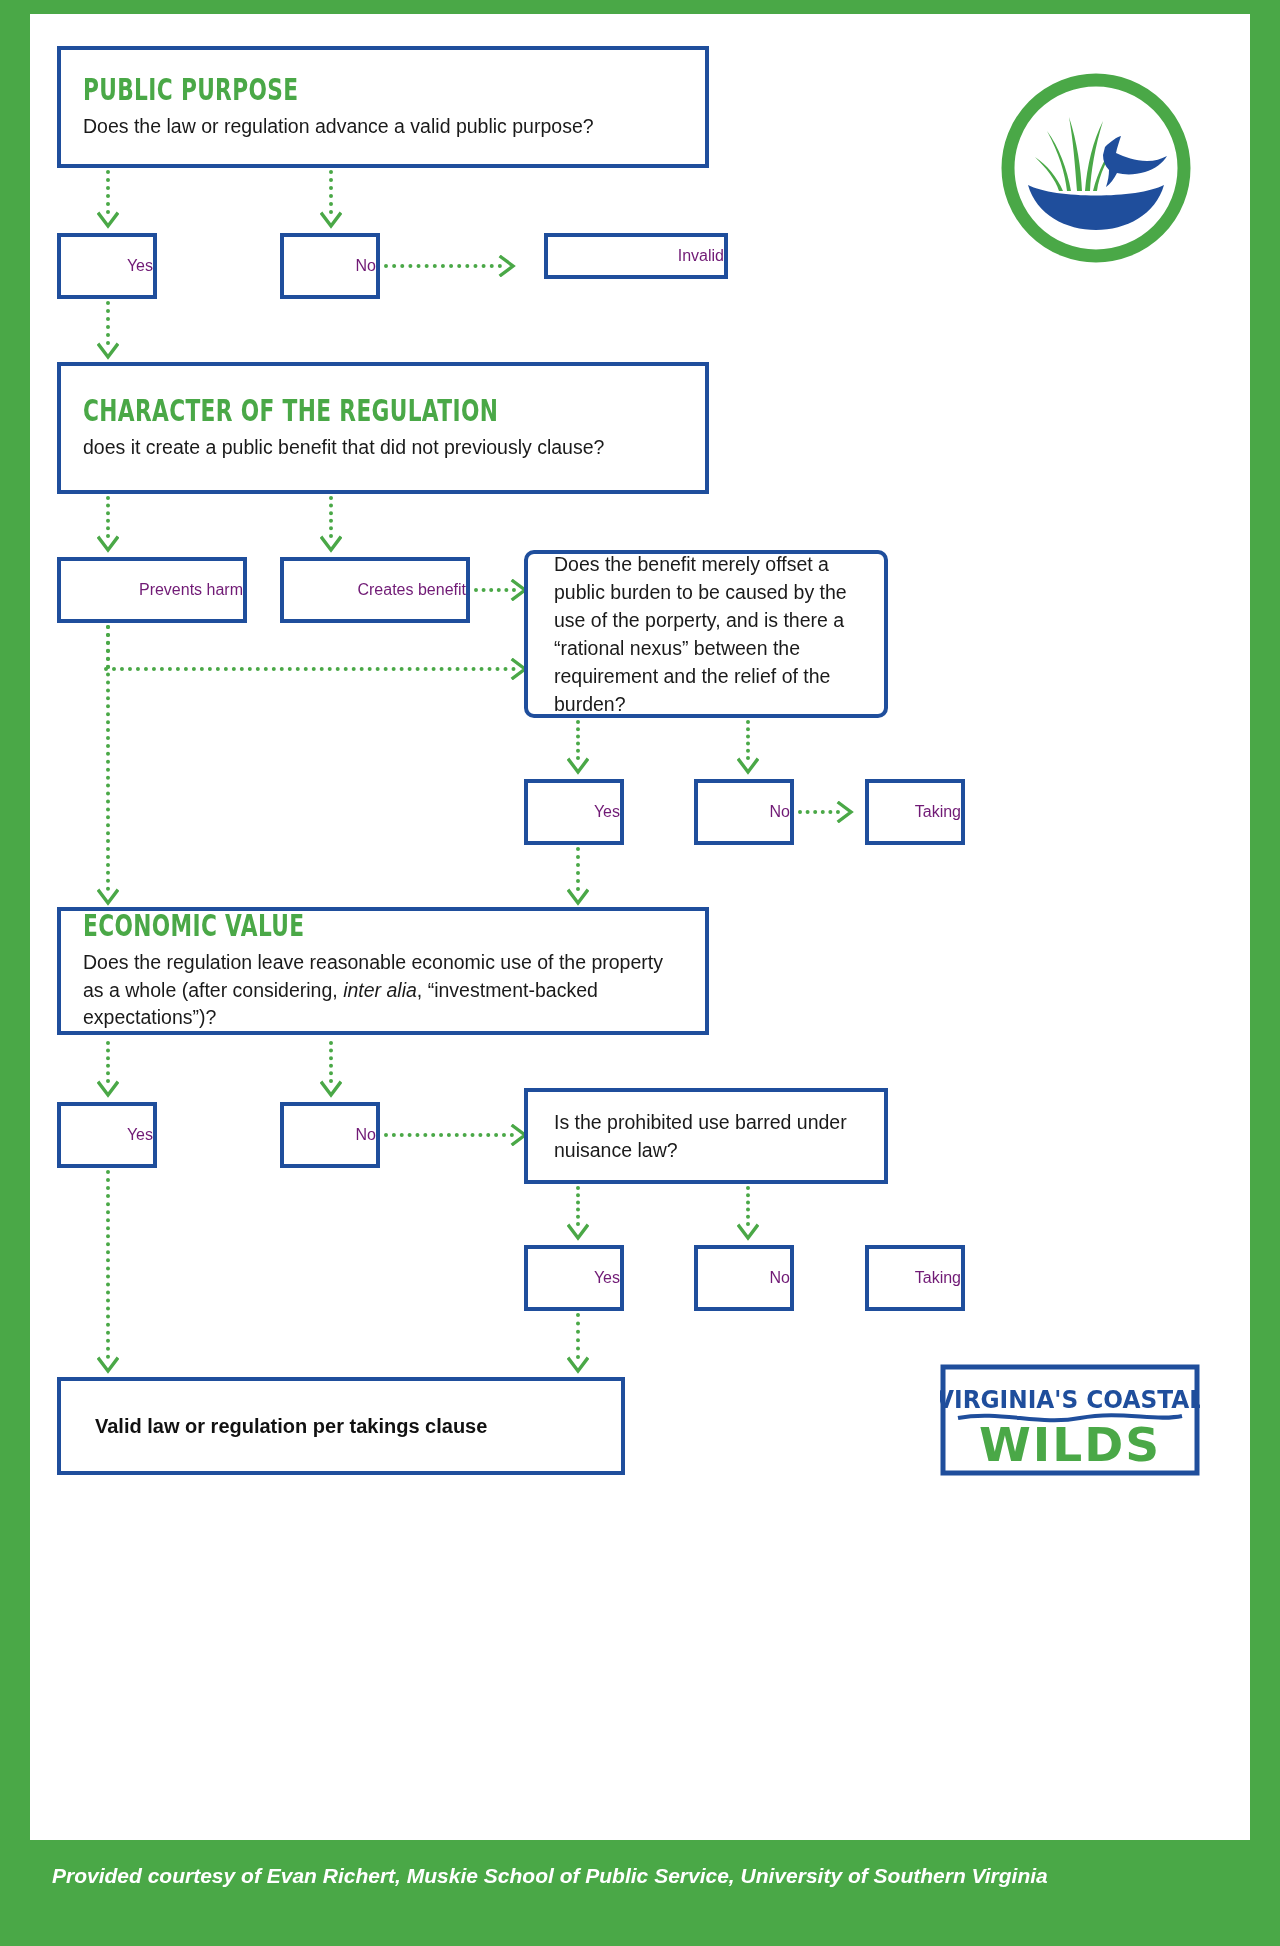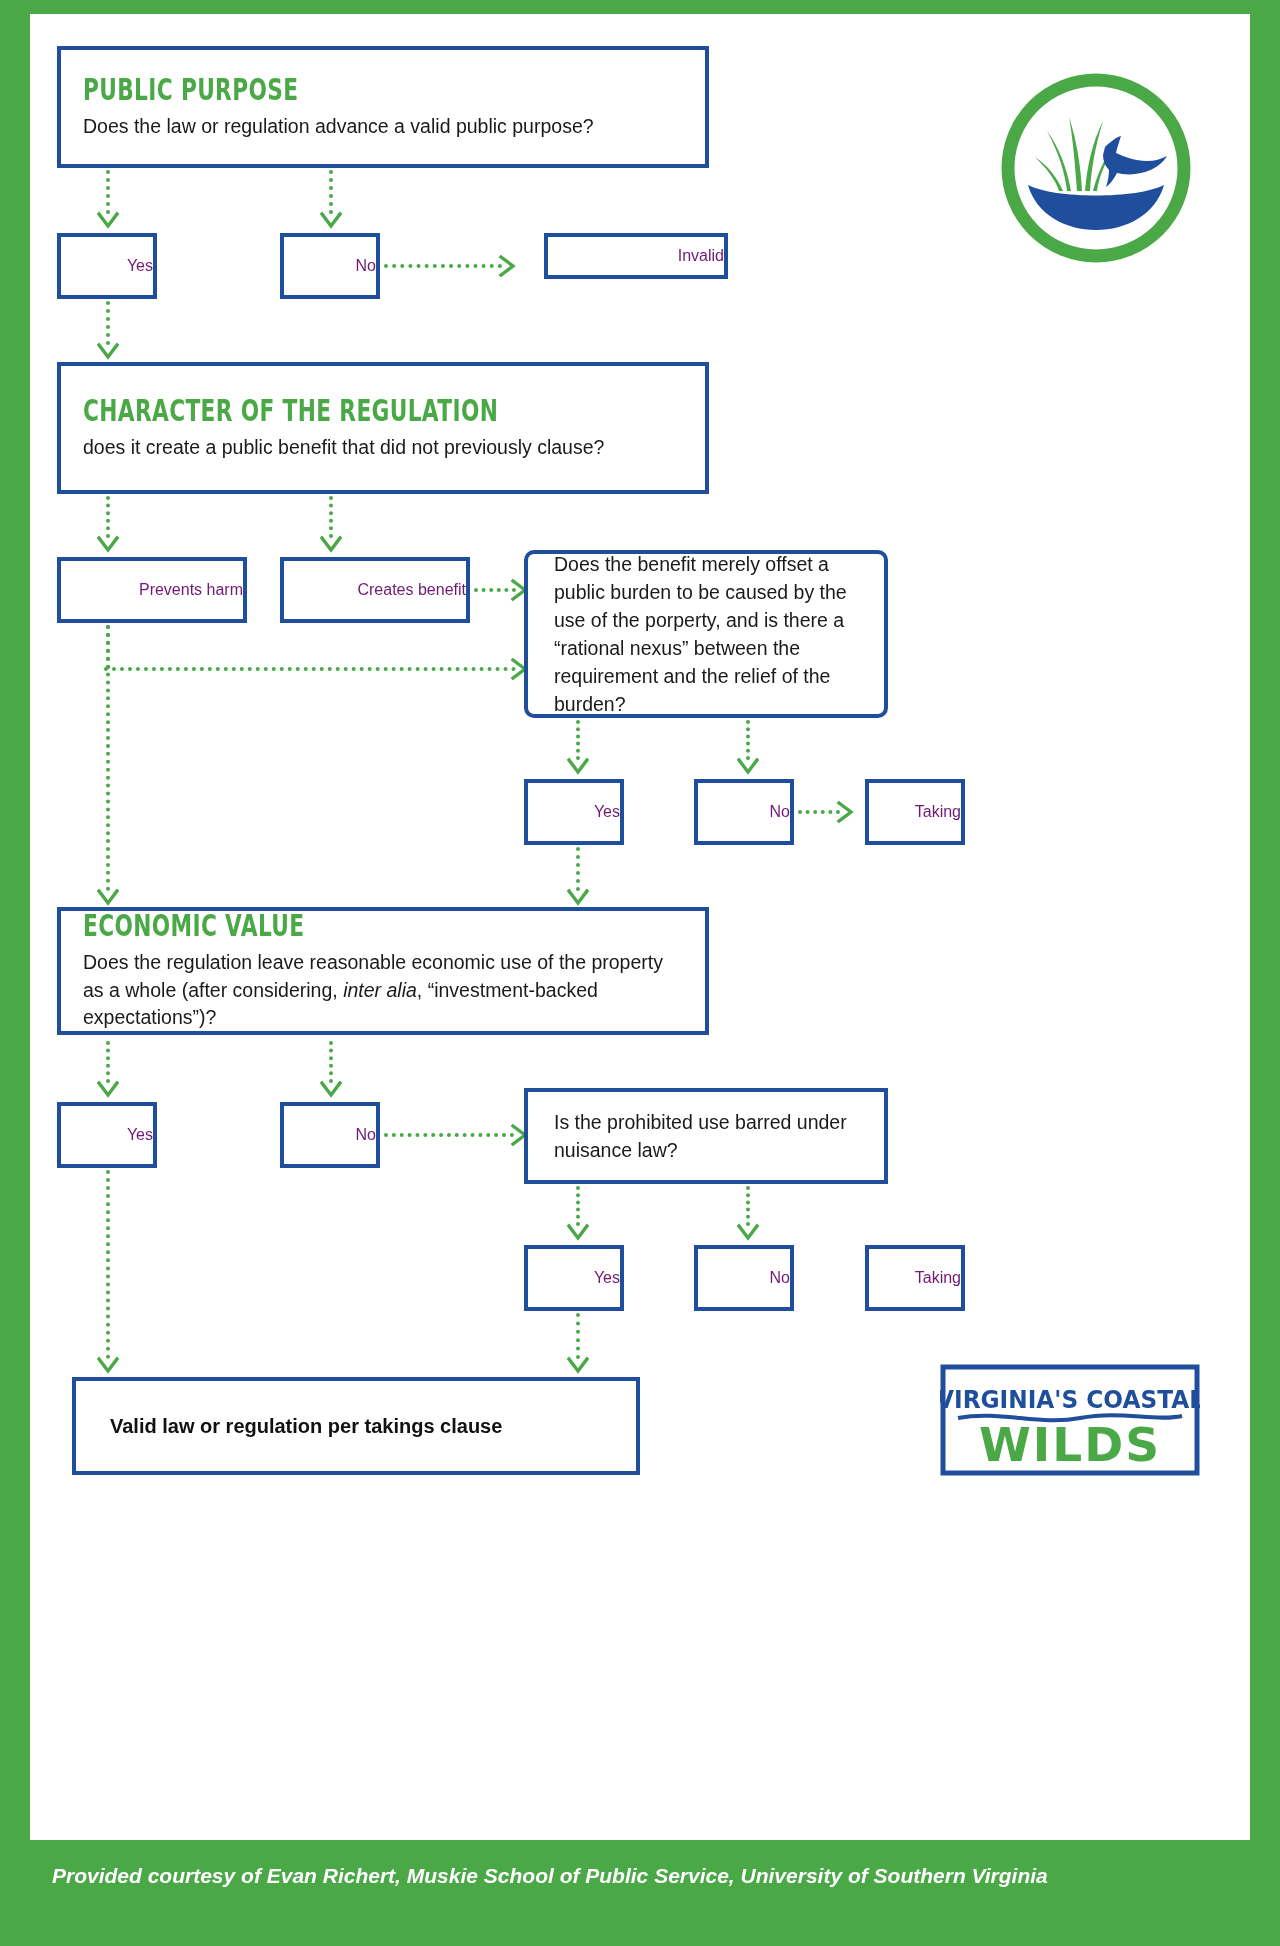--- a/index.html
+++ b/index.html
@@ -313,21 +313,21 @@
 
     <div class="vline" style="left:546px;top:1299px;height:46px;"></div>
     <svg class="chev-down" style="left:537px;top:1341px;" viewBox="0 0 22 22">
       <path d="M2 4 L11 16 L20 4" fill="none" stroke="#4aa847" stroke-width="3.4" stroke-linecap="square"></path>
     </svg>
     <div class="vline" style="left:76px;top:1156px;height:189px;"></div>
     <svg class="chev-down" style="left:67px;top:1341px;" viewBox="0 0 22 22">
       <path d="M2 4 L11 16 L20 4" fill="none" stroke="#4aa847" stroke-width="3.4" stroke-linecap="square"></path>
     </svg>
 
-    <div class="box" style="left:27px;top:1363px;width:568px;height:98px;margin-left:15px;">
+    <div class="box" style="left:27px;top:1363px;width:568px;height:98px;">
       <div class="final-text">Valid law or regulation per takings clause</div>
     </div>
 
     <div id="wilds-logo" style="left:910px;top:1350px;width:260px;height:112px;">
       <svg width="260" height="112" viewBox="0 0 260 112">
         <rect x="3" y="3" width="254" height="106" fill="#ffffff" stroke="#1f4e9c" stroke-width="5"></rect>
         <text x="130" y="44" text-anchor="middle" fill="#1f4e9c" font-family="DejaVu Sans, sans-serif" font-size="25" font-weight="bold" transform="scale(0.93,1)" transform-origin="130 44">VIRGINIA'S COASTAL</text>
         <path d="M18 54 C 60 46, 100 62, 140 54 C 180 46, 216 58, 242 52" fill="none" stroke="#1f4e9c" stroke-width="4"></path>
         <text x="130" y="97" text-anchor="middle" fill="#4aa847" font-family="DejaVu Sans, sans-serif" font-size="47" font-weight="bold" letter-spacing="2">WILDS</text>
       </svg>

